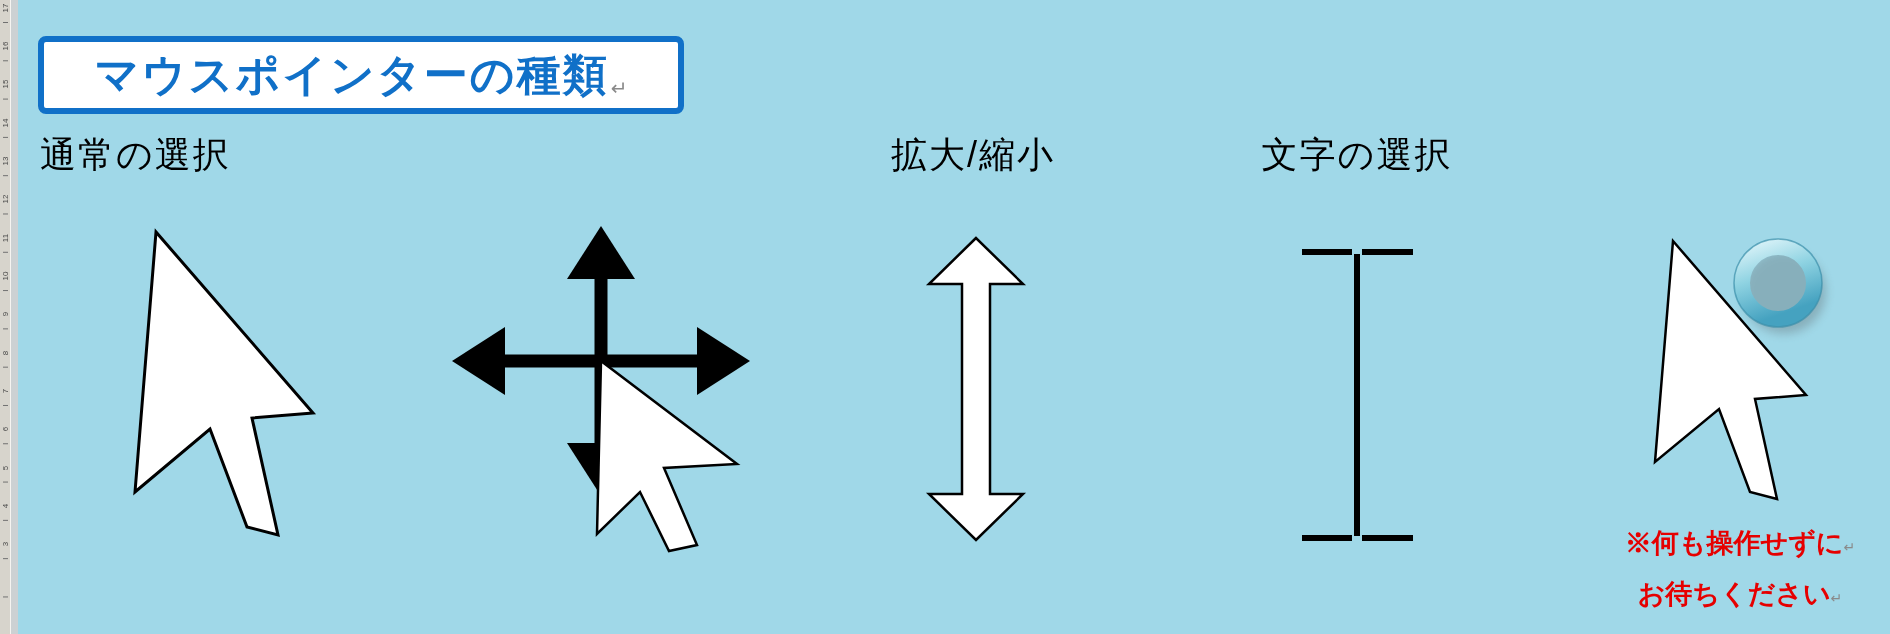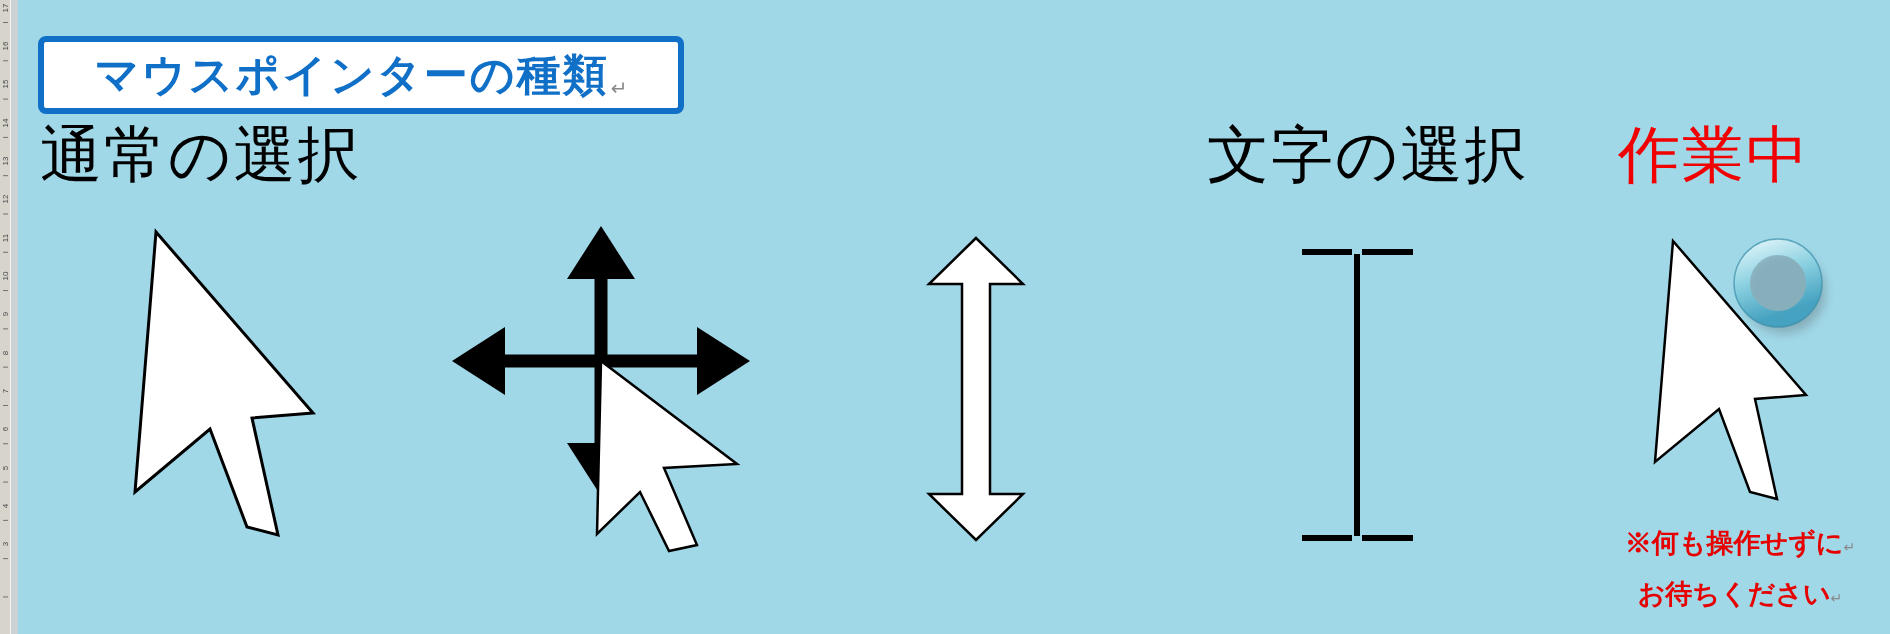--- a/index.html
+++ b/index.html
@@ -39,27 +39,27 @@
   .title-text{
     color:#1070c8;font-size:44px;font-weight:bold;letter-spacing:2px;
     white-space:nowrap;
   }
   .return-mark{color:#8a8a8a;font-weight:normal;}
   .title-box .return-mark{font-size:20px;margin-left:2px;align-self:flex-end;margin-bottom:8px;}
 
   
   .ptr-label{
     position:absolute;top:127px;height:56px;
-    font-size:62px;font-weight:500;color:#000;line-height:56px;
+    font-size:36px;font-weight:500;color:#000;line-height:56px;
     letter-spacing:2px;white-space:nowrap;
   }
   .lbl-normal{left:40px;}
   .lbl-move{left:500px;width:200px;text-align:center;}
   .lbl-resize{left:823px;width:300px;text-align:center;}
-  .lbl-text{left:1207px;width:300px;text-align:left;}
+  .lbl-text{left:1207px;width:300px;text-align:center;}
   .lbl-busy{left:1589px;width:250px;text-align:center;color:#f00000;}
 
   .icon-svg{position:absolute;}
 
   
   .note{
     position:absolute;left:1590px;top:520px;width:300px;
     text-align:center;color:#e60000;font-weight:bold;font-size:27px;line-height:47px;
     white-space:nowrap;
   }
@@ -88,22 +88,22 @@
     <span class="ruler-num" style="top:539px">3</span>
   </div>
   <div class="gutter"></div>
 
   <div class="title-box">
     <span class="title-text">マウスポインターの種類</span>
     <span class="return-mark">↵</span>
   </div>
 
   <div class="ptr-label lbl-normal">通常の選択</div>
+  <div class="ptr-label lbl-resize">拡大/縮小</div>
   <div class="ptr-label lbl-text">文字の選択</div>
-  <div class="ptr-label lbl-busy">作業中</div>
 
   <svg class="icon-svg" style="left:120px;top:220px;width:210px;height:325px" viewBox="120 220 210 325">
     <polygon points="156,232 135,492 210,429 247,527 278,535 252,418 313,413" fill="#ffffff" stroke="#000000" stroke-width="3" stroke-linejoin="miter"></polygon>
   </svg>
 
   <svg class="icon-svg" style="left:440px;top:215px;width:320px;height:345px" viewBox="440 215 320 345">
     <g fill="#000000" stroke="none">
       <rect x="594.5" y="274" width="13" height="172"></rect>
       <rect x="502" y="354.5" width="198" height="13"></rect>
       <polygon points="601,226 567,279 635,279"></polygon>

